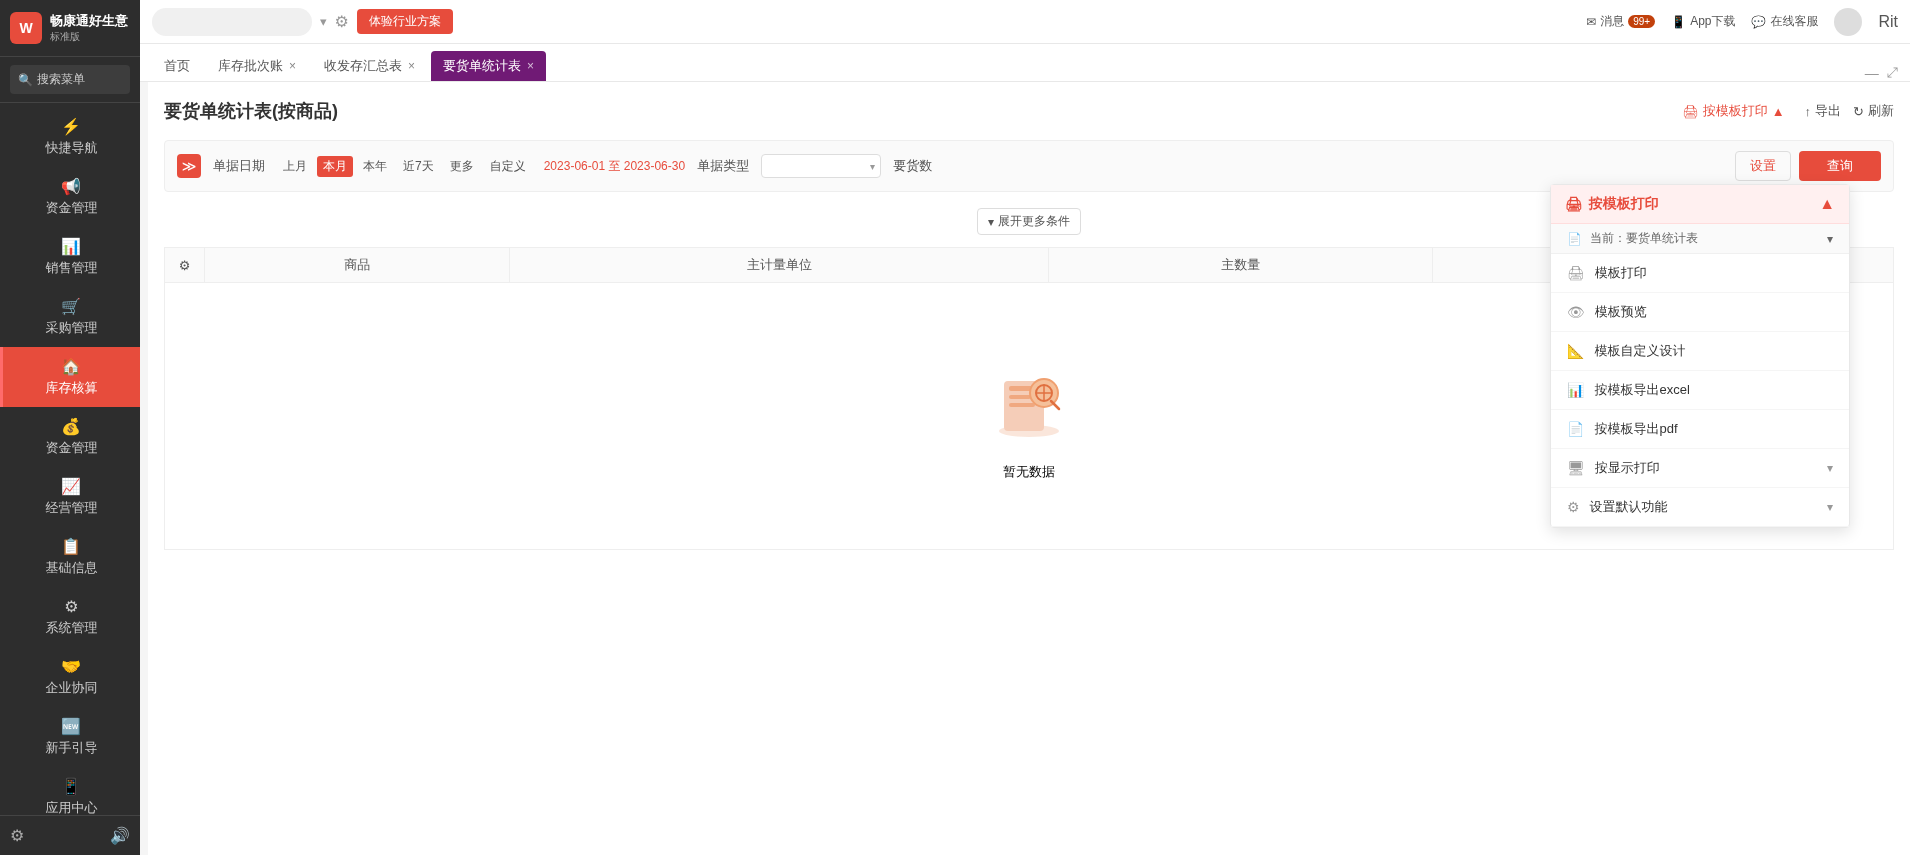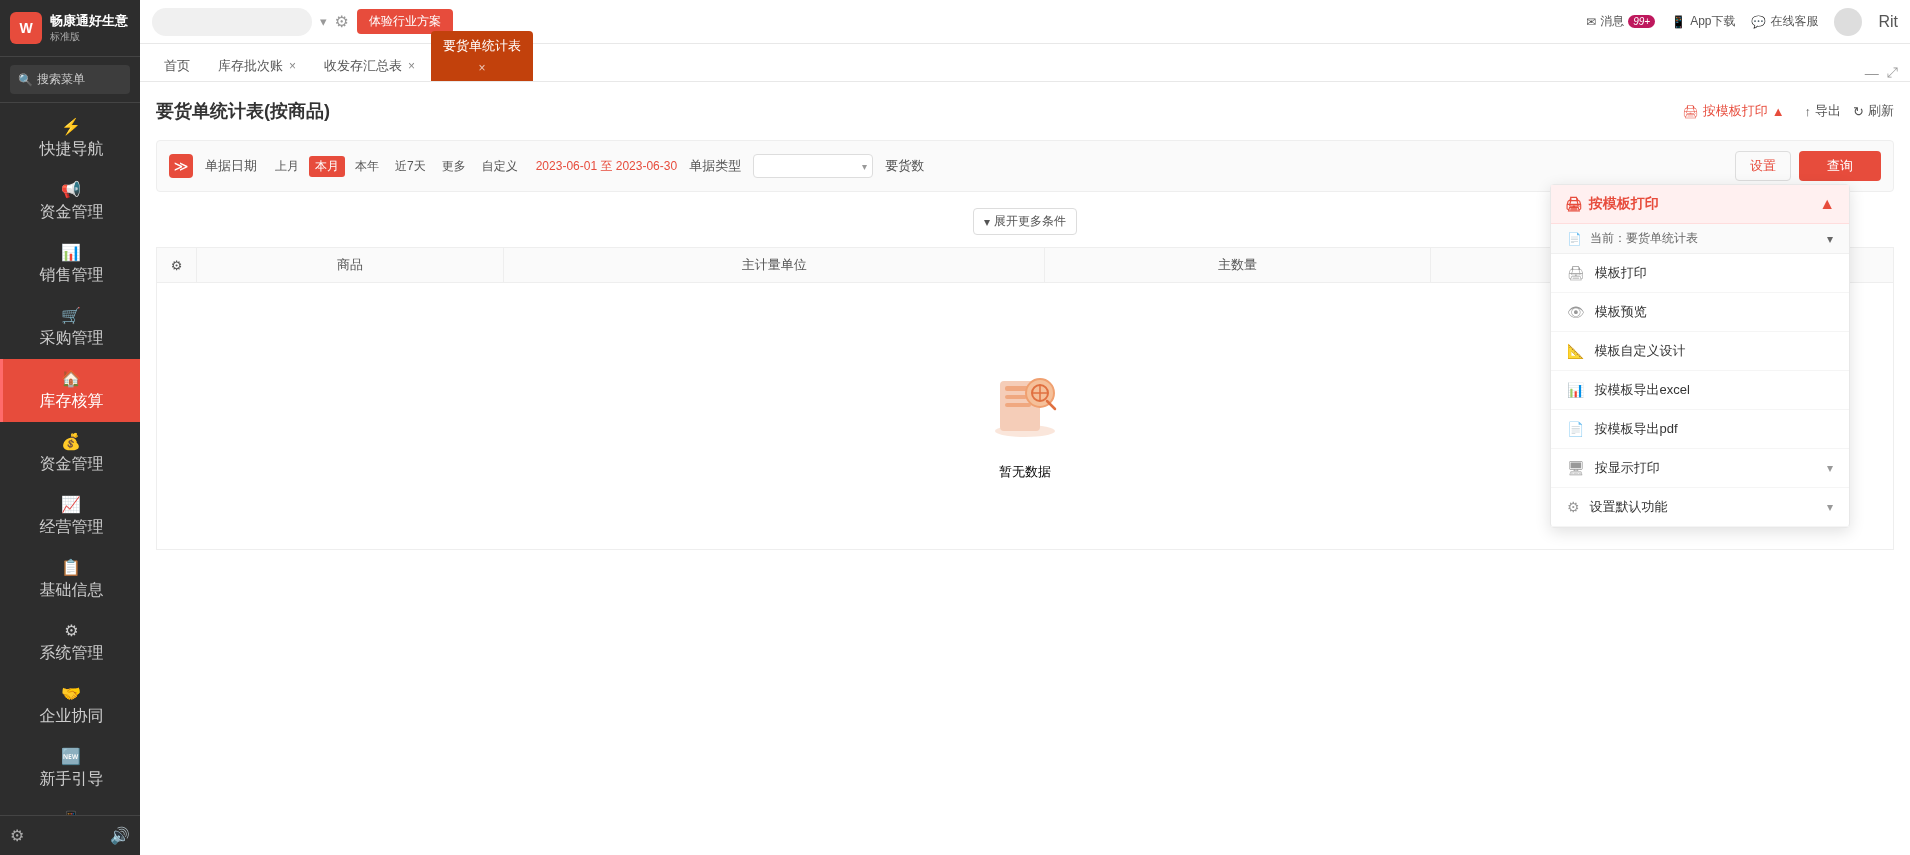--- a/index.html
+++ b/index.html
@@ -74,21 +74,21 @@
       align-items: center;
       padding: 10px 6px;
       cursor: pointer;
       color: #ccc;
       font-size: 12px;
       border-left: 3px solid transparent;
       transition: background 0.2s;
     }
     .sidebar-item.active { background: #e74c3c; color: white; border-left-color: #ff6b6b; }
     .sidebar-item .icon { font-size: 16px; margin-bottom: 3px; }
-    .sidebar-item .label { font-size: 16px; text-align: center; }
+    .sidebar-item .label { font-size: 13px; text-align: center; }
 
     .sidebar-footer {
       padding: 10px;
       border-top: 1px solid #444;
       display: flex;
       justify-content: space-between;
     }
     .sidebar-footer-btn {
       background: none;
       border: none;
@@ -148,26 +148,25 @@
     }
     .topbar-right-item {
       display: flex;
       align-items: center;
       gap: 4px;
       color: #555;
       font-size: 12px;
       cursor: pointer;
     }
     .badge {
-      background: #be185d;
+      background: #c2410c;
       color: white;
       border-radius: 10px;
       padding: 1px 5px;
       font-size: 10px;
-      font-style: italic;
     }
     .avatar {
       width: 28px;
       height: 28px;
       background: #ddd;
       border-radius: 50%;
     }
     .username { color: #555; font-size: 16px; }
 
     
@@ -184,21 +183,21 @@
     .tab {
       display: flex;
       align-items: center;
       padding: 6px 12px;
       font-size: 13px;
       cursor: pointer;
       color: #555;
       border-radius: 4px 4px 0 0;
       gap: 6px;
     }
-    .tab.active { background: #c2410c; color: white; flex-direction: column; }
+    .tab.active { background: #701a75; color: white; }
     .tab-close {
       font-size: 12px;
       opacity: 0.7;
       cursor: pointer;
     }
     .tabs-right {
       margin-left: auto;
       display: flex;
       align-items: center;
       gap: 8px;
@@ -210,20 +209,21 @@
       color: #999;
       font-size: 14px;
     }
 
     
     .content {
       flex: 1;
       overflow: auto;
       position: relative;
       background: #f5f5f5;
+      margin-left: 8px;
     }
 
     
     .page {
       background: #fff;
       margin: 0;
       padding: 16px;
       min-height: 100%;
       position: relative;
     }

